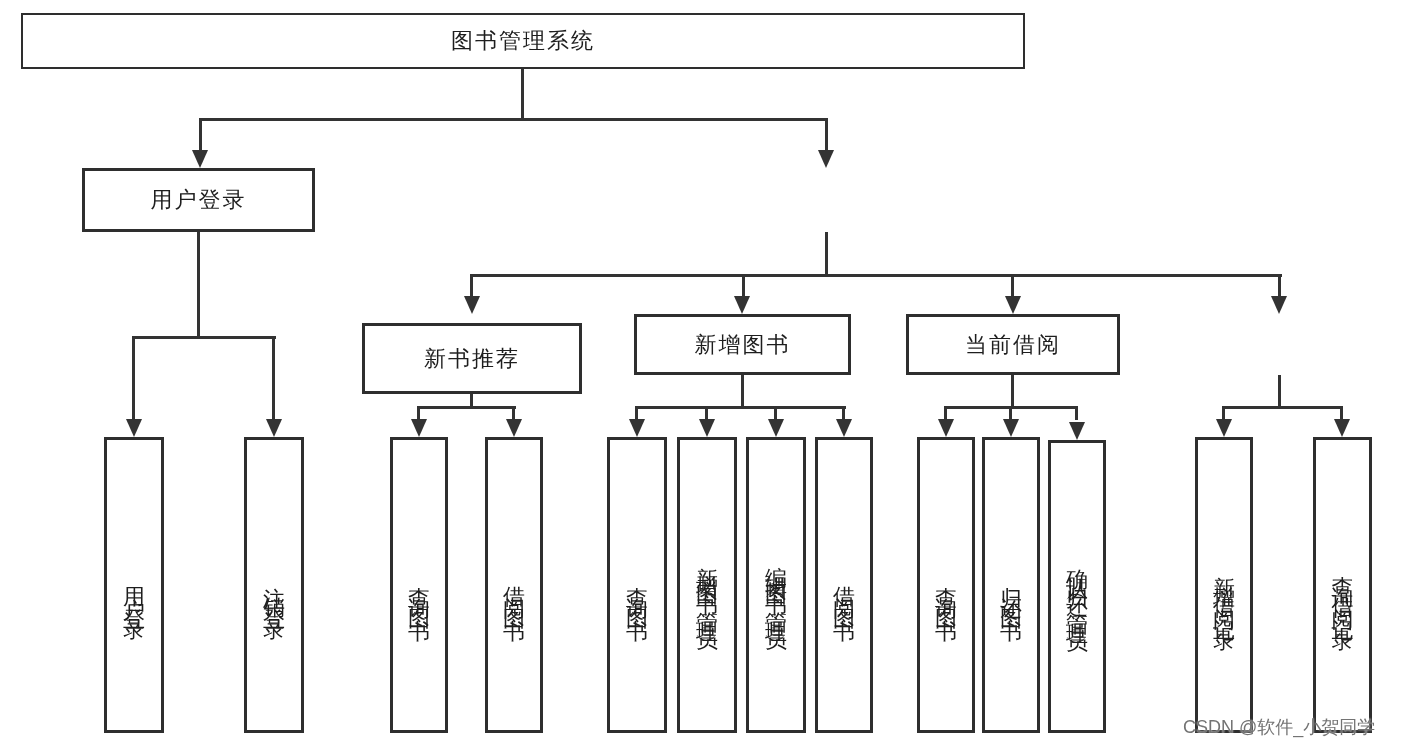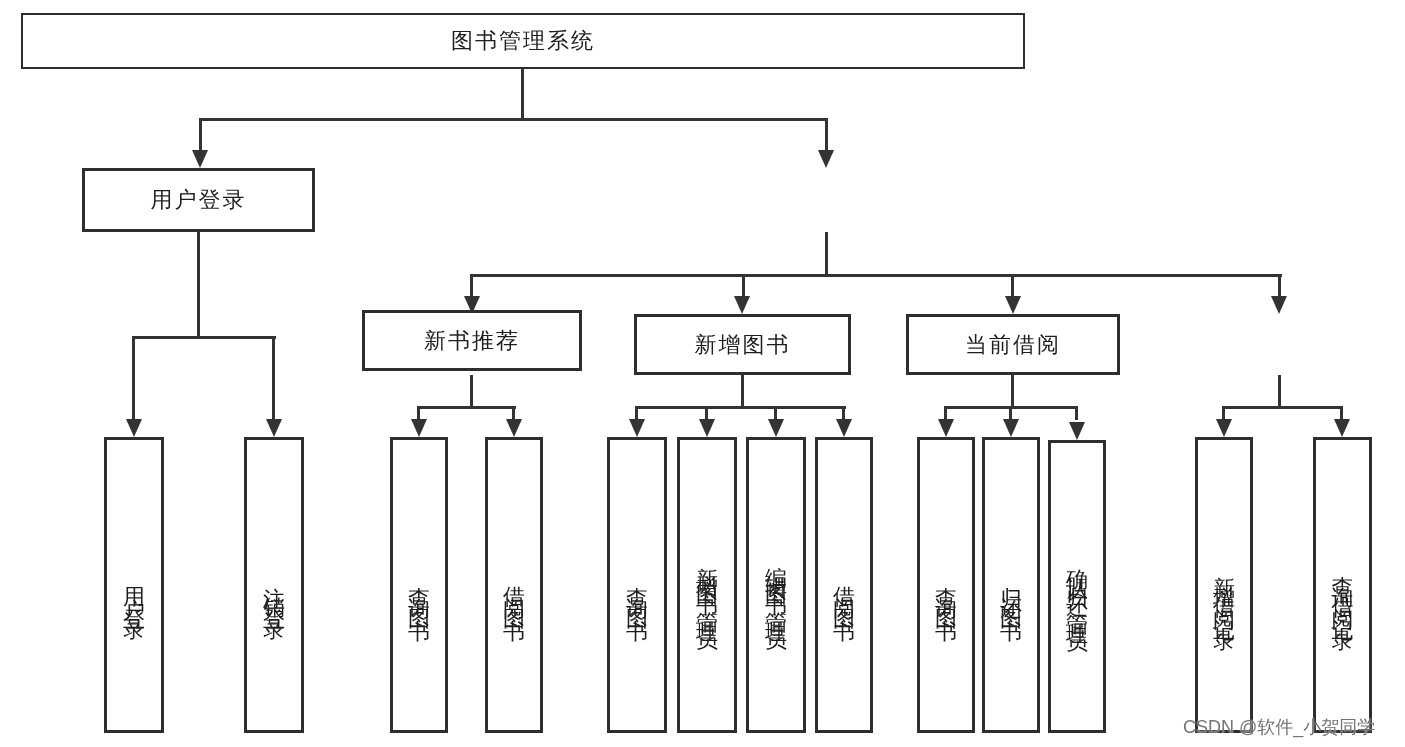--- a/index.html
+++ b/index.html
@@ -57,21 +57,21 @@
   <div class="hl" style="left:470px;top:274px;width:812px;height:3px;"></div>
   <div class="vl" style="left:470px;top:274px;width:3px;height:23px;"></div>
   <div class="vl" style="left:742px;top:274px;width:3px;height:23px;"></div>
   <div class="vl" style="left:1011px;top:274px;width:3px;height:23px;"></div>
   <div class="vl" style="left:1278px;top:274px;width:3px;height:23px;"></div>
   <div class="ar" style="left:464px;top:296px;"></div>
   <div class="ar" style="left:734px;top:296px;"></div>
   <div class="ar" style="left:1005px;top:296px;"></div>
   <div class="ar" style="left:1271px;top:296px;"></div>
 
-  <div class="node" style="left:362px;top:310px;width:220px;height:61px;">新书推荐</div>
+  <div class="node" style="left:362px;top:323px;width:220px;height:71px;">新书推荐</div>
   <div class="node" style="left:634px;top:314px;width:217px;height:61px;">新增图书</div>
   <div class="node" style="left:906px;top:314px;width:214px;height:61px;">当前借阅</div>
 
   <div class="vl" style="left:470px;top:375px;width:3px;height:31px;"></div>
   <div class="hl" style="left:418px;top:406px;width:98px;height:3px;"></div>
   <div class="vl" style="left:417px;top:406px;width:3px;height:14px;"></div>
   <div class="vl" style="left:512px;top:406px;width:3px;height:14px;"></div>
   <div class="ar" style="left:411px;top:419px;"></div>
   <div class="ar" style="left:506px;top:419px;"></div>
 

